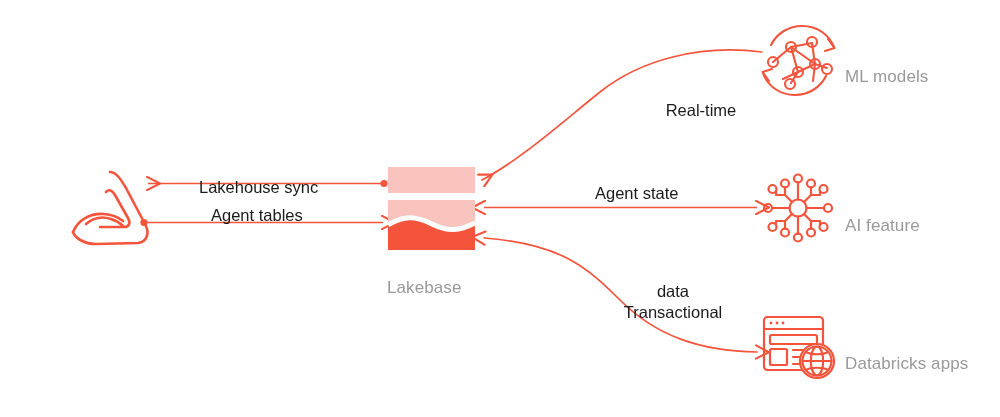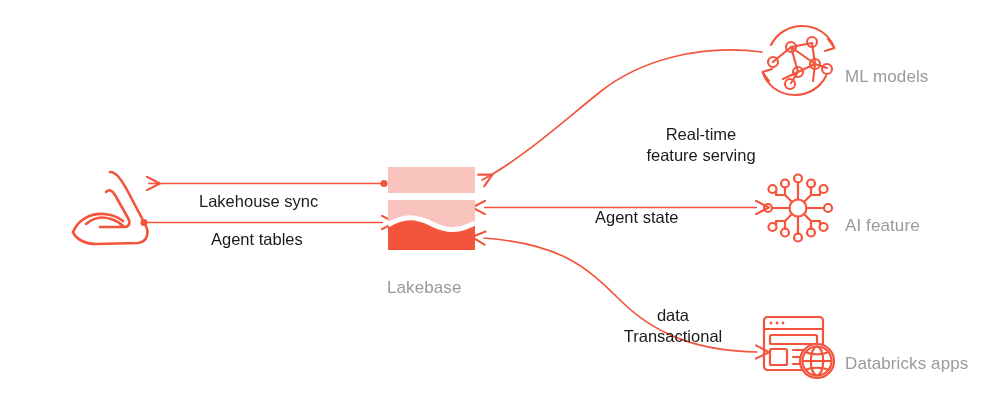--- a/index.html
+++ b/index.html
@@ -35,21 +35,20 @@
     margin-top: 20px;
   }
   .edge-label {
     position: absolute;
     color: #1b1b1b;
     font-size: 16.5px;
     font-family: "Liberation Sans", sans-serif;
     white-space: nowrap;
     text-align: center;
     line-height: 1.28;
-    margin-top: 24px;
   }
   .icon-box {
     position: absolute;
   }
   .lakebase-bar-top {
     position: absolute;
     left: 388px;
     top: 167px;
     width: 87px;
     height: 26px;
@@ -211,27 +210,26 @@
         <circle cx="57" cy="50" r="14.5"></circle>
         <ellipse cx="57" cy="50" rx="6.2" ry="14.5"></ellipse>
         <line x1="42.5" y1="50" x2="71.5" y2="50"></line>
         <path d="M46,41 C 51,44 63,44 68,41"></path>
         <path d="M46,59 C 51,56 63,56 68,59"></path>
       </g>
     </svg>
   </div>
   <div class="node-label" style="left:845px; top:334px;">Databricks apps</div>
 
-  <div class="edge-label" style="left:199px; top:167px;">Lakehouse sync</div>
+  <div class="edge-label" style="left:199px; top:177px;">Lakehouse sync</div>
 
   <div class="edge-label" style="left:211px; top:205px;">Agent tables</div>
 
   <div class="edge-label" style="left:626px; top:100px; width:150px;">
     <div>Real-time</div>
-    <div>feature serving</div>
   </div>
 
   <div class="edge-label" style="left:595px; top:183px;">Agent state</div>
 
   <div class="edge-label" style="left:608px; top:281px; width:130px;">
     <div>data</div>
     <div>Transactional</div>
   </div>
 
 </div>

